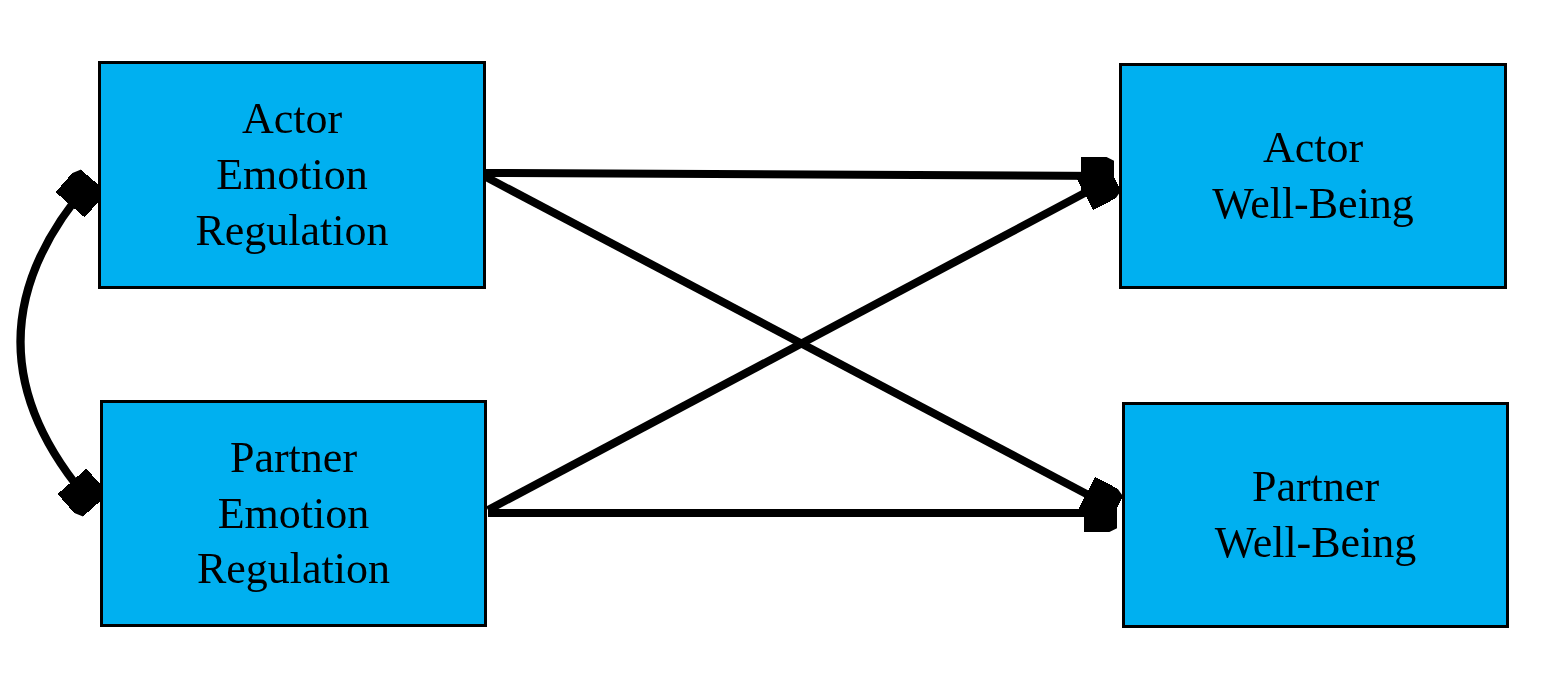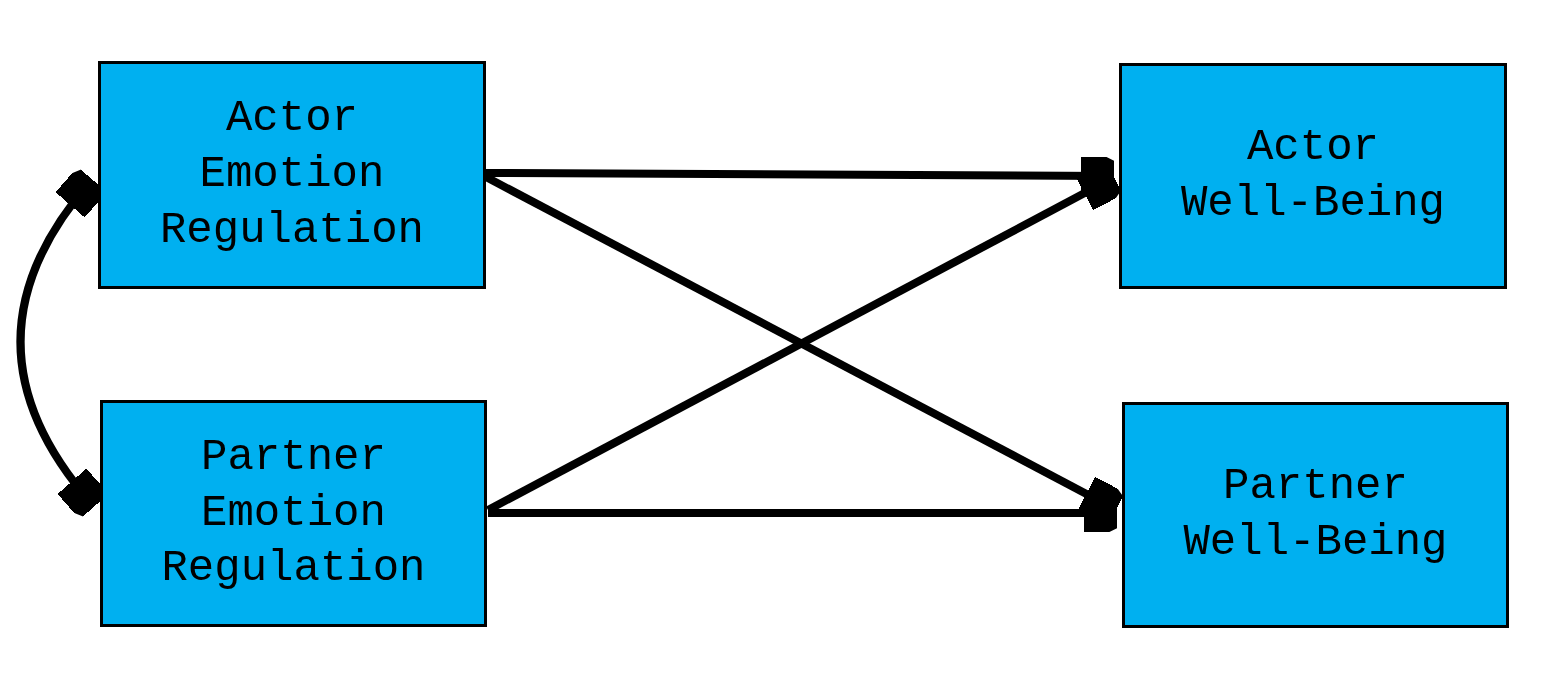--- a/index.html
+++ b/index.html
@@ -6,21 +6,21 @@
     margin: 0;
     padding: 0;
     background: #ffffff;
   }
   .canvas {
     position: relative;
     width: 1560px;
     height: 683px;
     background: var(--bg-color, #ffffff);
     overflow: hidden;
-    font-family: Liberation Mono, monospace;
+    font-family: Liberation Serif, serif;
   }
   .arrows-layer {
     position: absolute;
     left: 0;
     top: 0;
     width: 1560px;
     height: 683px;
     pointer-events: none;
   }
   .arrows-layer path {

